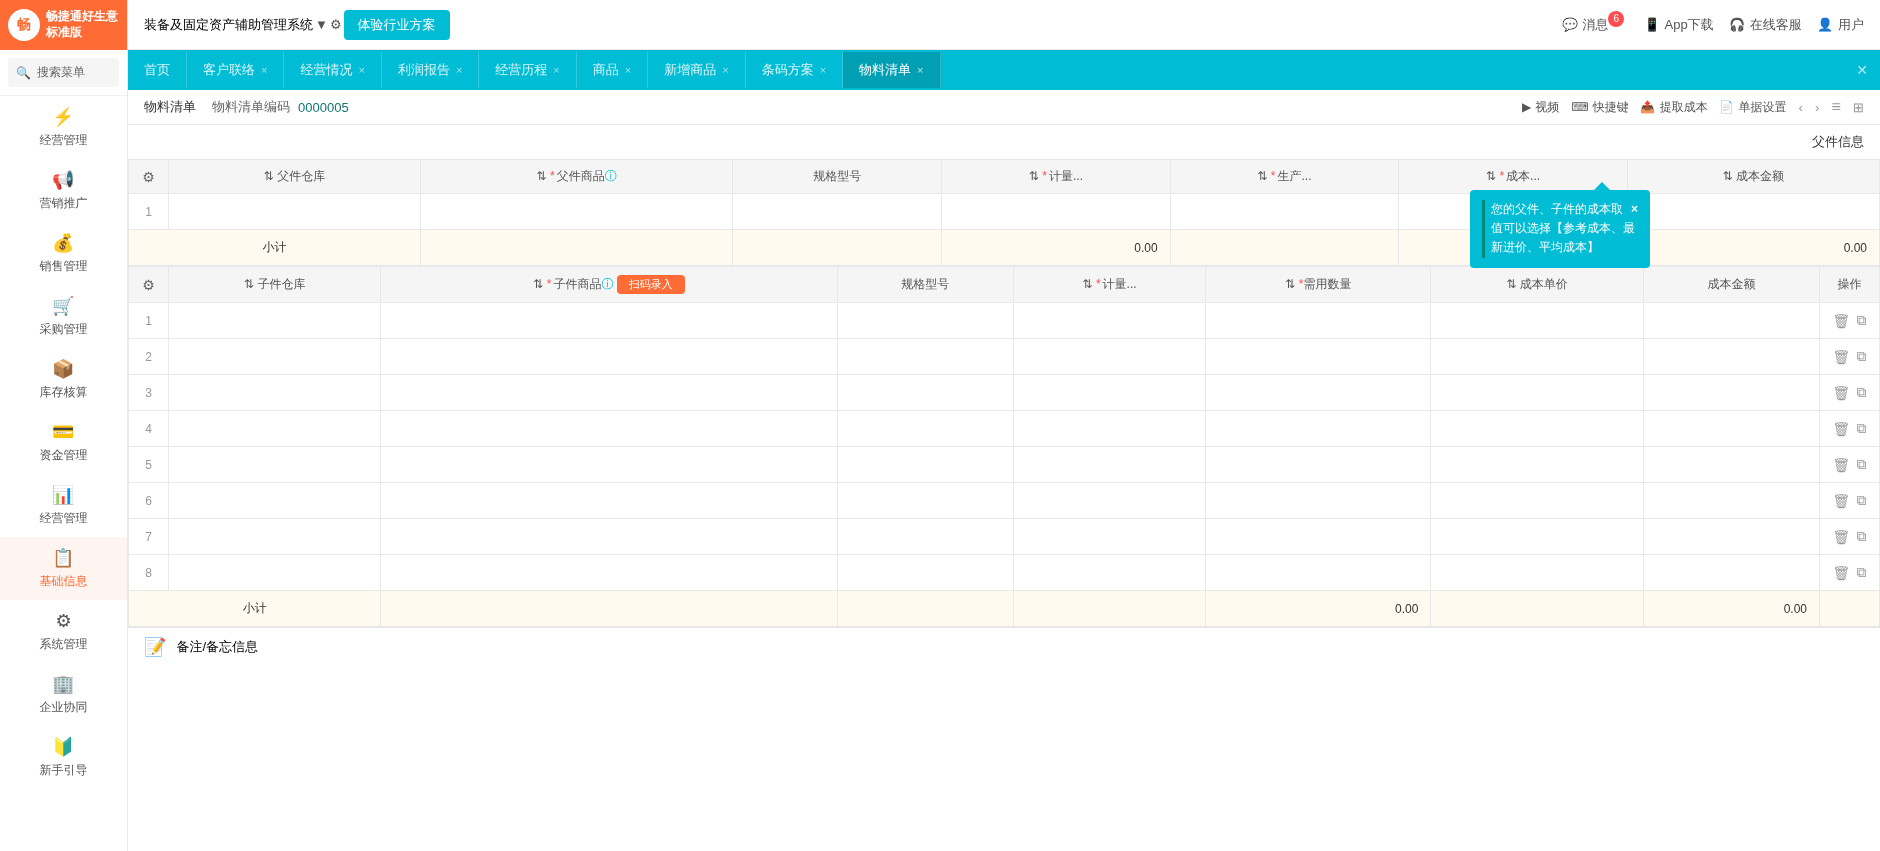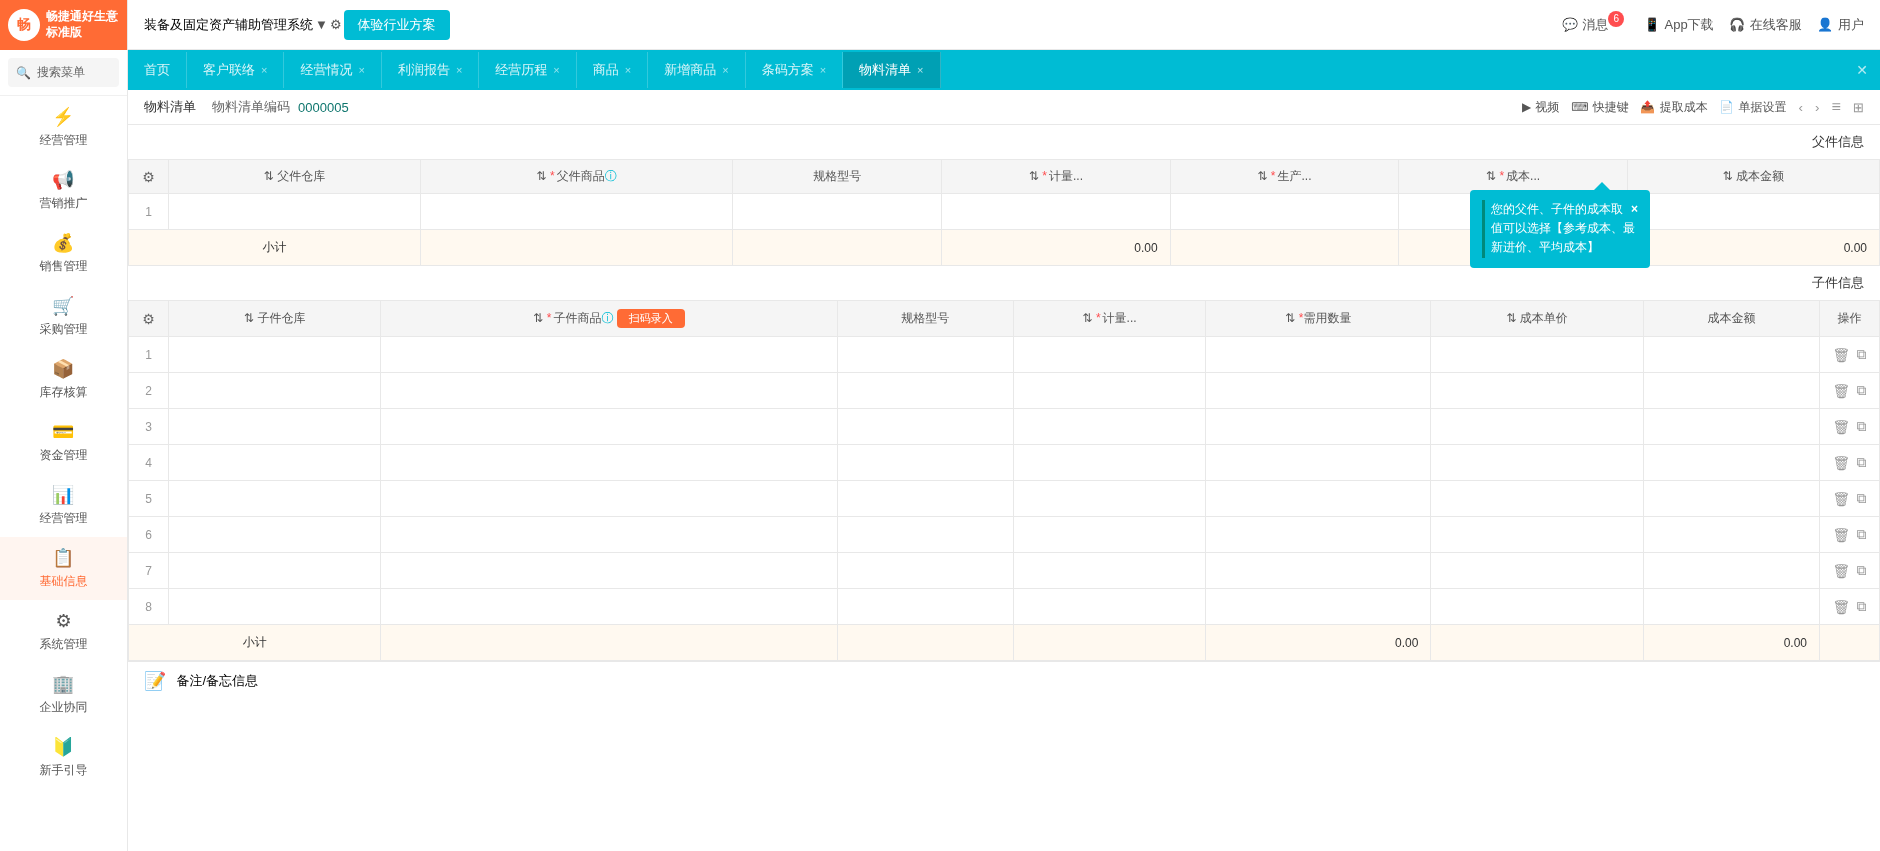--- a/index.html
+++ b/index.html
@@ -540,21 +540,20 @@
             <td class="cost-amount">0.00</td>
             <td></td>
             <td></td>
             <td class="cost-amount">0.00</td>
           </tr>
         </tbody>
       </table>
     </div>
 
     <div class="section">
-      <div class="section-title">子件信息</div>
       <table class="data-table">
         <thead>
           <tr>
             <th class="th-gear"><span class="th-gear-icon">⚙</span></th>
             <th><span>⇅</span> 子件仓库</th>
             <th><span>⇅</span> <span class="required">*</span>子件商品<span style="color:#00bcd4;cursor:pointer;">ⓘ</span> <button class="scan-btn">扫码录入</button></th>
             <th>规格型号</th>
             <th><span>⇅</span> <span class="required">*</span>计量...</th>
             <th><span>⇅</span> <span style="color:#ff4d4f;">*</span>需用数量</th>
             <th><span>⇅</span> 成本单价</th>

